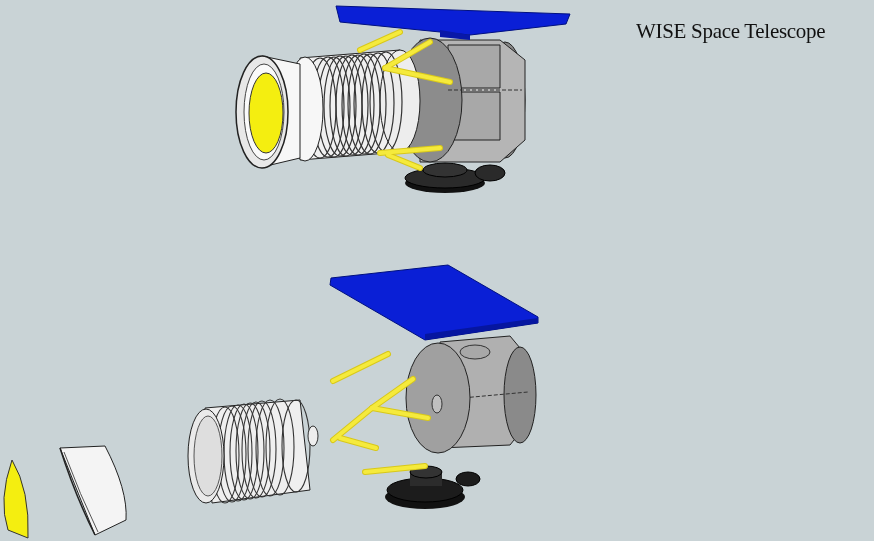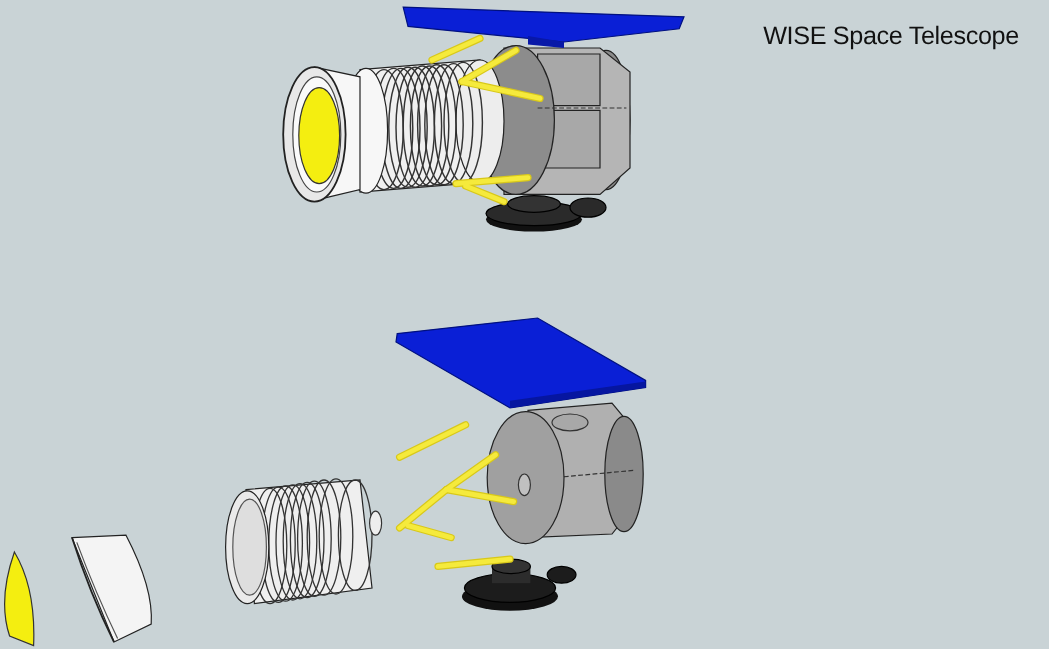--- a/index.html
+++ b/index.html
@@ -4,21 +4,21 @@
 <style>
   html, body { margin: 0; padding: 0; }
   body {
     width: 874px; height: 541px; overflow: hidden;
     background: #c9d3d6; position: relative;
     font-family: "DejaVu Sans", sans-serif;
   }
   .title {
     position: absolute; left: 636px; top: 19px;
     font-size: 21px; color: #111; white-space: nowrap;
-    font-family: Liberation Sans, sans-serif;
+    font-family: Liberation Serif, serif;
     letter-spacing: -0.3px;
     text-align: center;
   }
   svg.scene { position: absolute; left: 0; top: 0; }
 </style>
 </head>
 <body>
 
 <div class="title">WISE Space Telescope</div>
 

